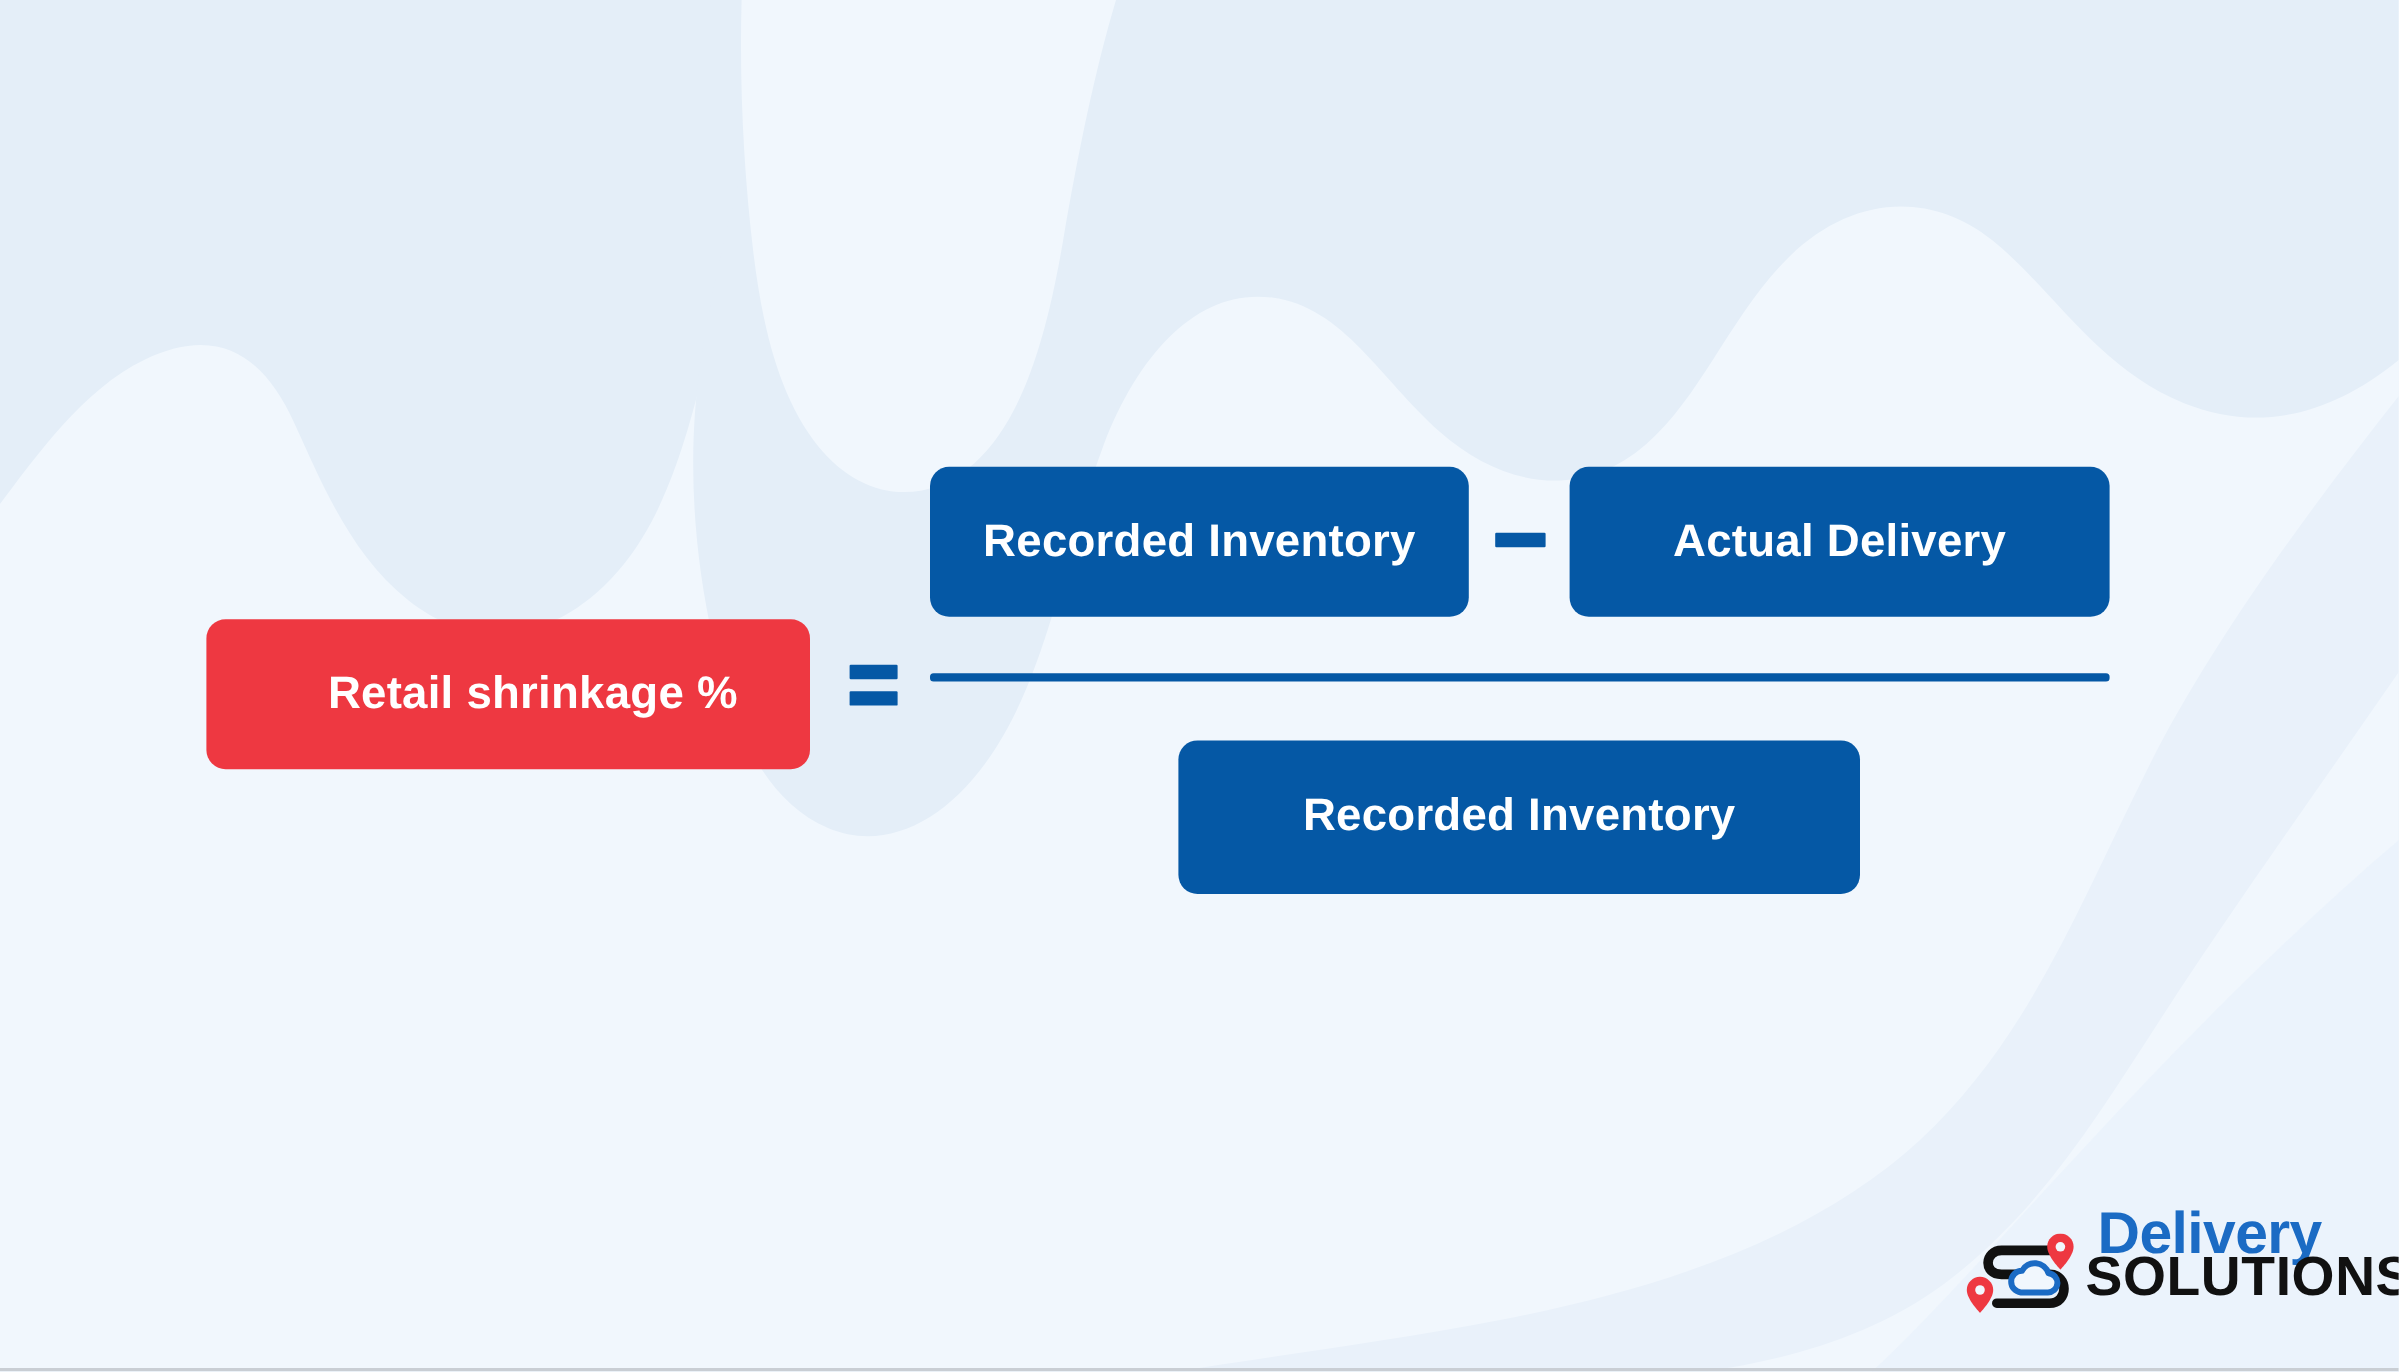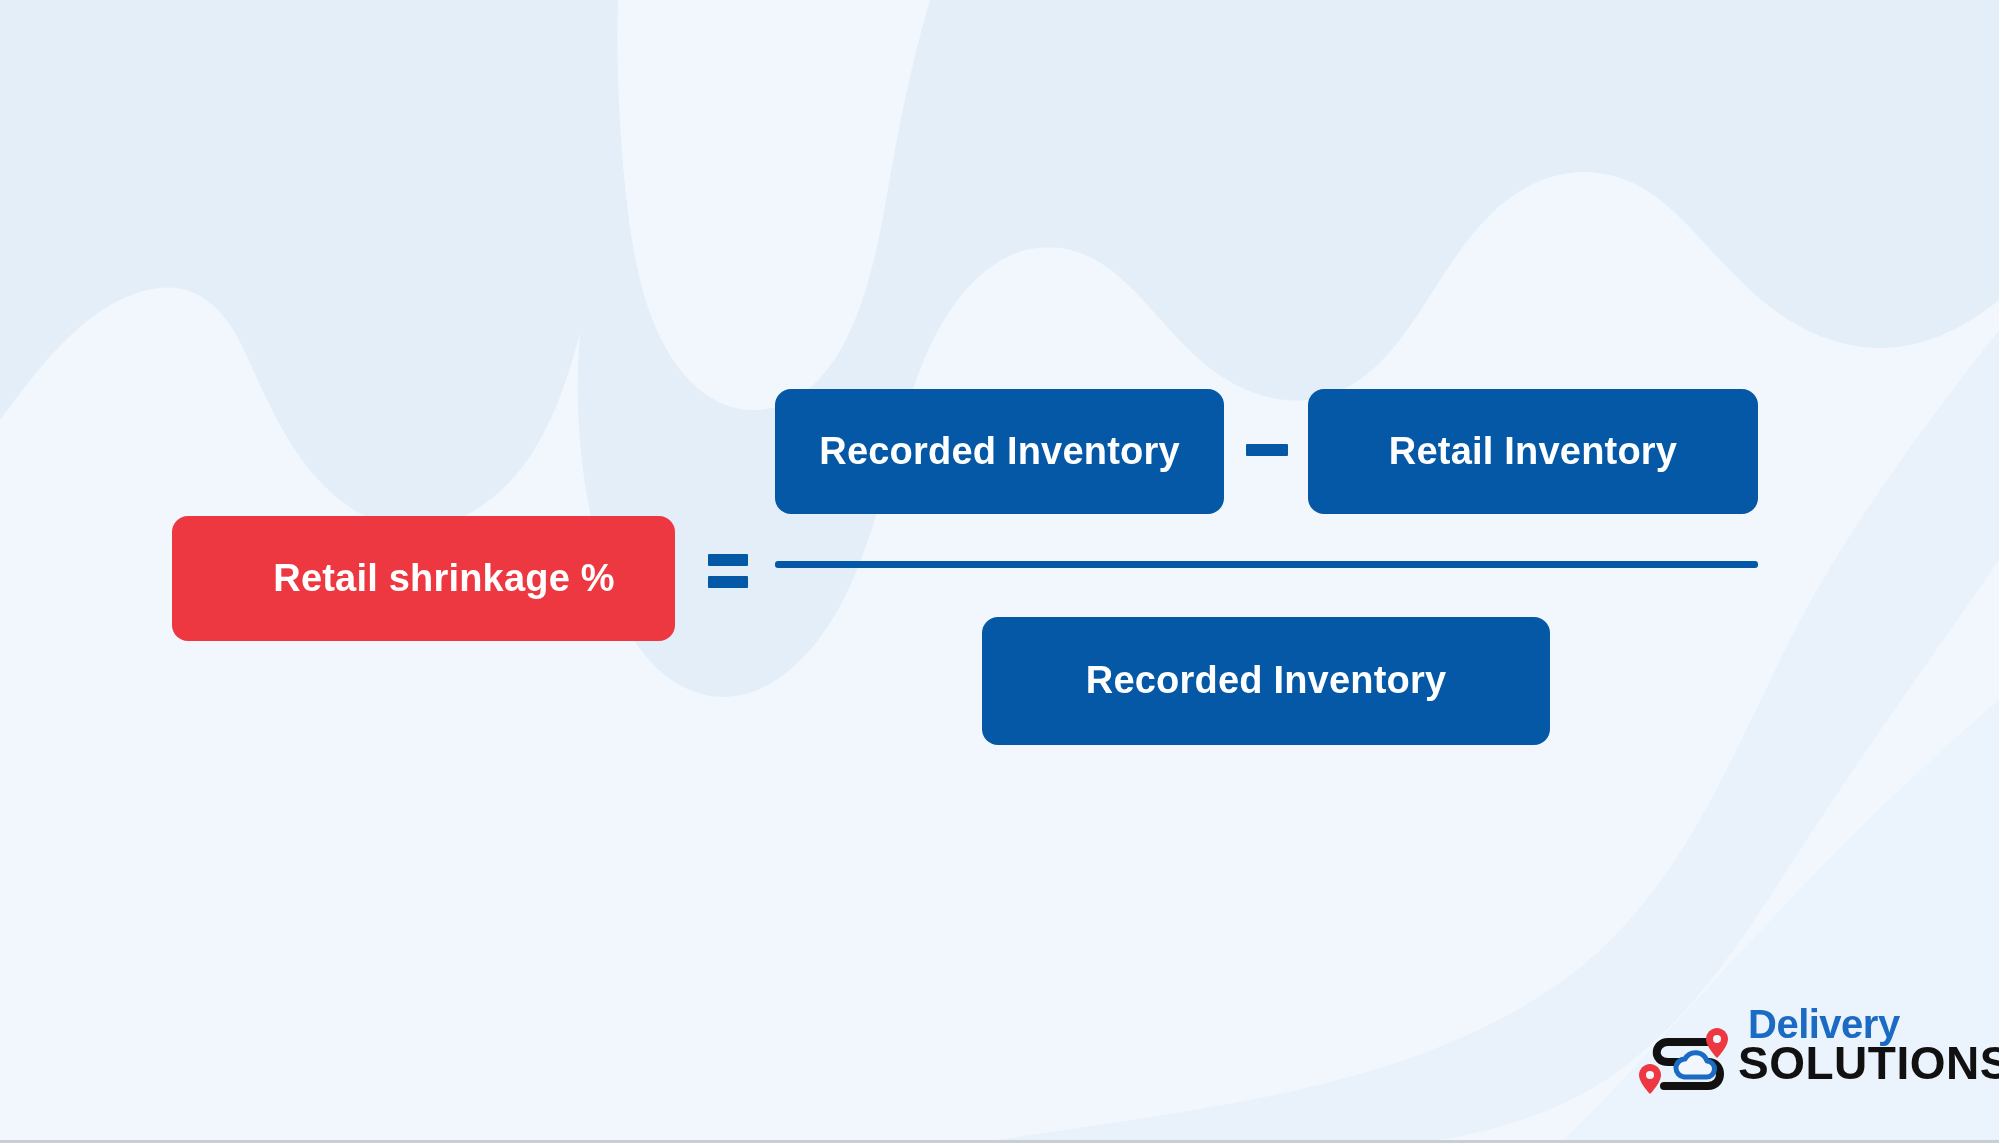--- a/index.html
+++ b/index.html
@@ -157,21 +157,21 @@
     position: absolute;
     left: 100px;
     top: 0;
     width: 230px;
     height: 100px;
   }
   .logo-delivery {
     position: absolute;
     left: 10px;
     top: 0px;
-    font-size: 40px;
+    font-size: 49px;
     font-weight: 700;
     color: #1b6bc4;
     letter-spacing: -0.5px;
     line-height: 1;
   }
   .logo-solutions {
     position: absolute;
     left: 0px;
     top: 36px;
     font-size: 46px;
@@ -251,21 +251,21 @@
 
     <div class="equals-sign">
       <i></i>
       <i></i>
     </div>
 
     <div class="pill pill-blue pill-num-left">Recorded Inventory</div>
 
     <div class="minus-sign"></div>
 
-    <div class="pill pill-blue pill-num-right">Retail Inventory</div>
+    <div class="pill pill-blue pill-num-right">Actual Delivery</div>
 
     <div class="fraction-bar"></div>
 
     <div class="pill pill-blue pill-den">Recorded Inventory</div>
   </div>
 
   <div class="logo">
 
     <svg class="logo-mark" viewBox="0 0 112 72" xmlns="http://www.w3.org/2000/svg">
 

